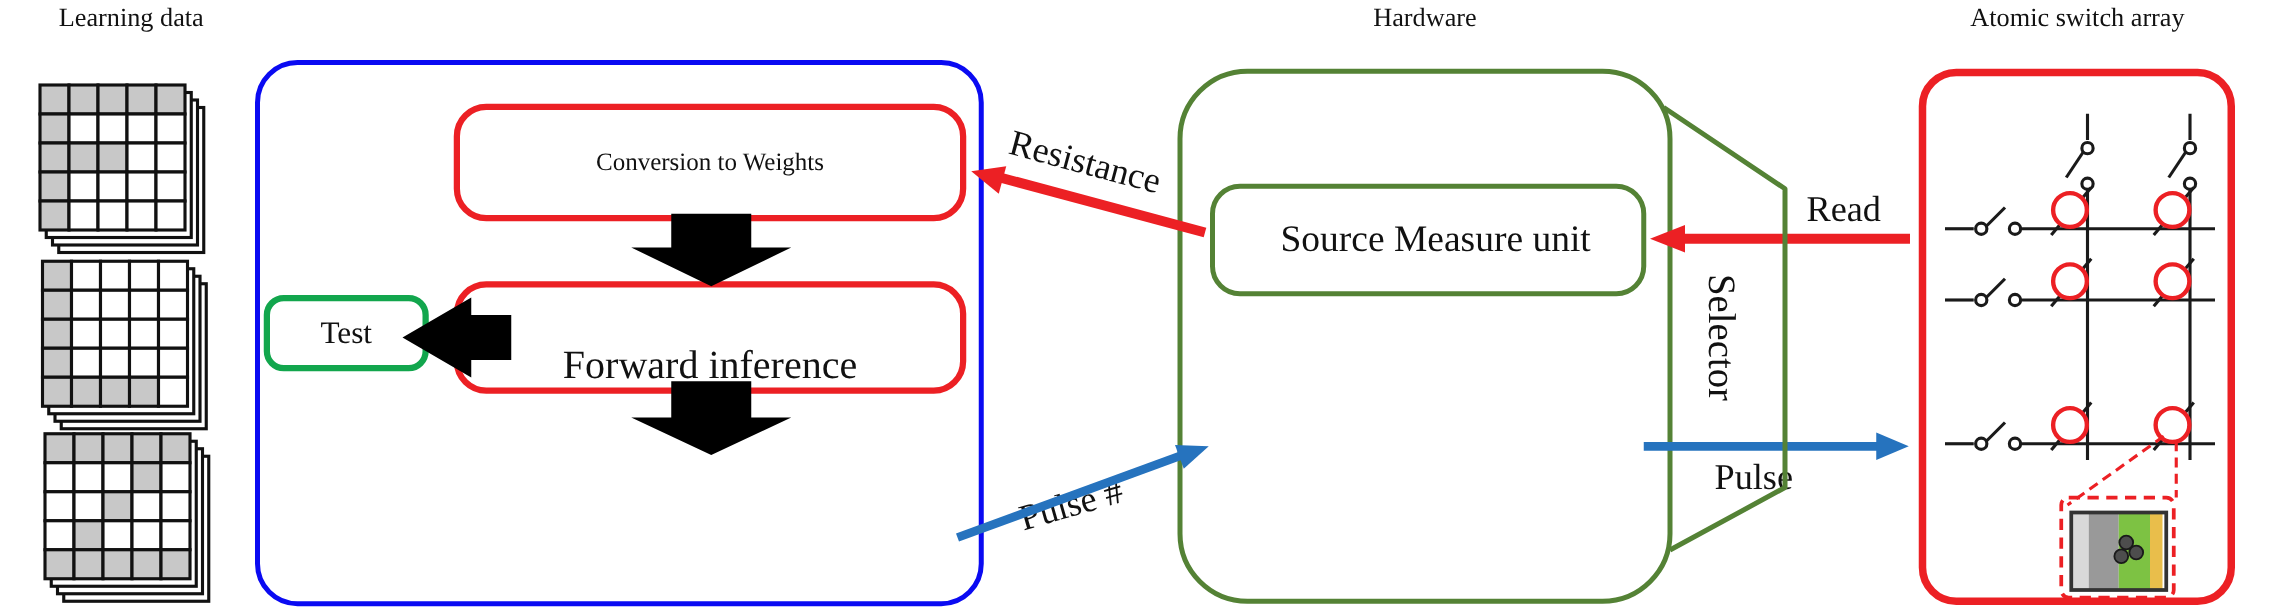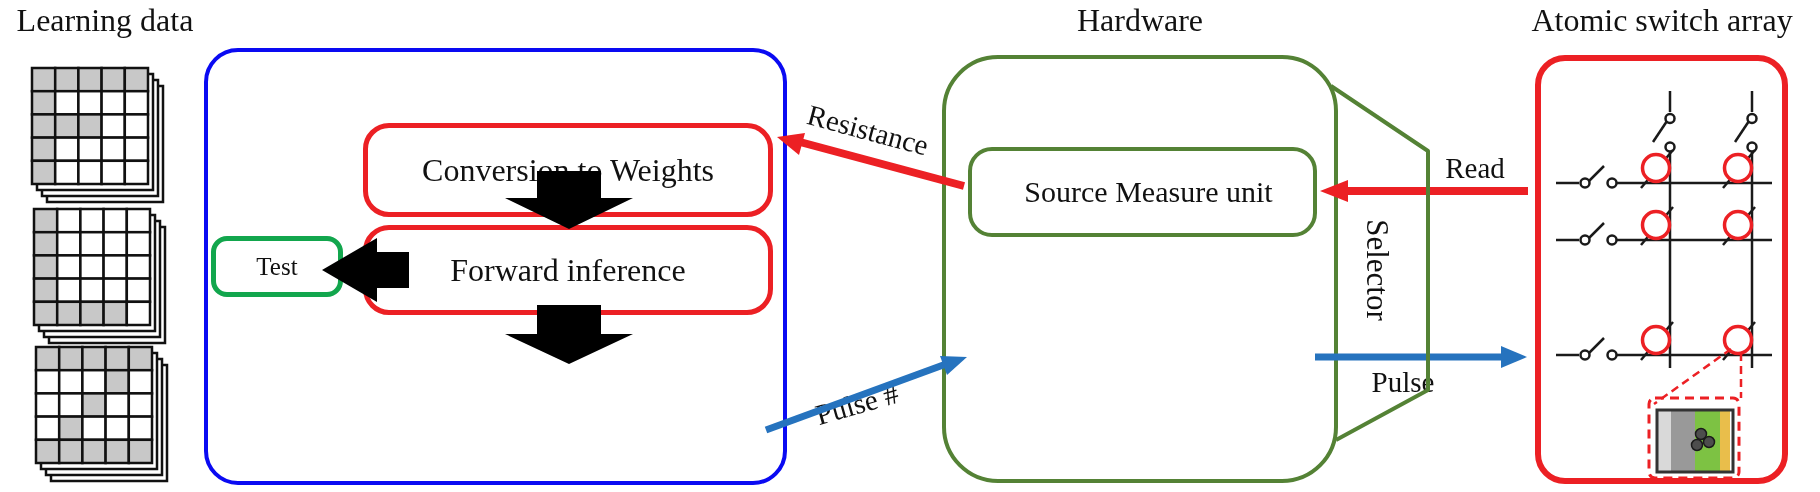--- a/index.html
+++ b/index.html
@@ -4,33 +4,33 @@
 <style>
   :root{
     --c-blue_frame:#0a0af2; --c-red:#EC2024; --c-green:#12A64D; --c-olive_green:#548235;
     --c-medium_blue:#2673BE; --c-ink:#111111; --c-cell_gray:#C8C8C8; --c-wire:#1a1a1a;
     --c-inset_light_gray:#D9D9D9; --c-inset_dark_gray:#999999; --c-inset_green:#7DC243;
     --c-inset_gold:#E9BE4B; --c-sphere:#4d4d4d;
   }
   html,body{margin:0;padding:0;background:#fff;}
   .canvas{position:relative;width:1820px;height:492px;background:#fff;overflow:hidden;
           font-family:"Liberation Serif", serif;color:var(--c-ink);}
-  .title{position:absolute;top:2px;font-size:32px;text-align:center;white-space:nowrap;}
+  .title{position:absolute;top:2px;font-size:21px;text-align:center;white-space:nowrap;}
   .node{position:absolute;display:flex;align-items:center;justify-content:center;
         box-sizing:border-box;background:#fff;white-space:nowrap;}
   .frame{position:absolute;box-sizing:border-box;background:transparent;}
   .lbl{position:absolute;display:flex;align-items:center;justify-content:center;
        font-size:29px;white-space:nowrap;}
   
   .software-frame{left:204px;top:48px;width:583px;height:437px;border:4px solid var(--c-blue_frame);border-radius:34px;}
   .hardware-frame{left:942px;top:55px;width:396px;height:428px;border:4px solid var(--c-olive_green);border-radius:56px;}
   .atomic-frame{left:1535px;top:55px;width:253px;height:429px;border:6px solid var(--c-red);border-radius:30px;}
   
-  .conversion{left:363px;top:83px;width:410px;height:94px;border:5px solid var(--c-red);border-radius:26px;font-size:32px;margin-top:40px;}
-  .forward{left:363px;top:225px;width:410px;height:90px;border:5px solid var(--c-red);border-radius:26px;font-size:32px;}
+  .conversion{left:363px;top:83px;width:410px;height:94px;border:5px solid var(--c-red);border-radius:26px;font-size:20px;}
+  .forward{left:363px;top:225px;width:410px;height:90px;border:5px solid var(--c-red);border-radius:26px;font-size:32px;align-items:flex-end;}
   .backprop{left:363px;top:353px;width:410px;height:92px;border:5px solid var(--c-medium_blue);border-radius:26px;font-size:32px;}
   .test{left:211px;top:236px;width:132px;height:61px;border:5px solid var(--c-green);border-radius:16px;font-size:25px;}
   .smu{left:968px;top:147px;width:349px;height:90px;border:4px solid var(--c-olive_green);border-radius:24px;font-size:30px;padding-left:12px;}
   .pulsegen{left:968px;top:312px;width:345px;height:91px;border:4px solid var(--c-olive_green);border-radius:24px;font-size:33px;}
   
   .resistance{left:758px;top:112px;width:220px;height:36px;transform:rotate(15deg);}
   .pulsecount{left:772px;top:386px;width:170px;height:36px;transform:rotate(-16deg);}
   .read{left:1420px;top:151px;width:110px;height:34px;}
   .pulse{left:1348px;top:365px;width:110px;height:34px;}
   .selector{left:1307px;top:252px;width:140px;height:36px;transform:rotate(90deg);font-size:31px;}

